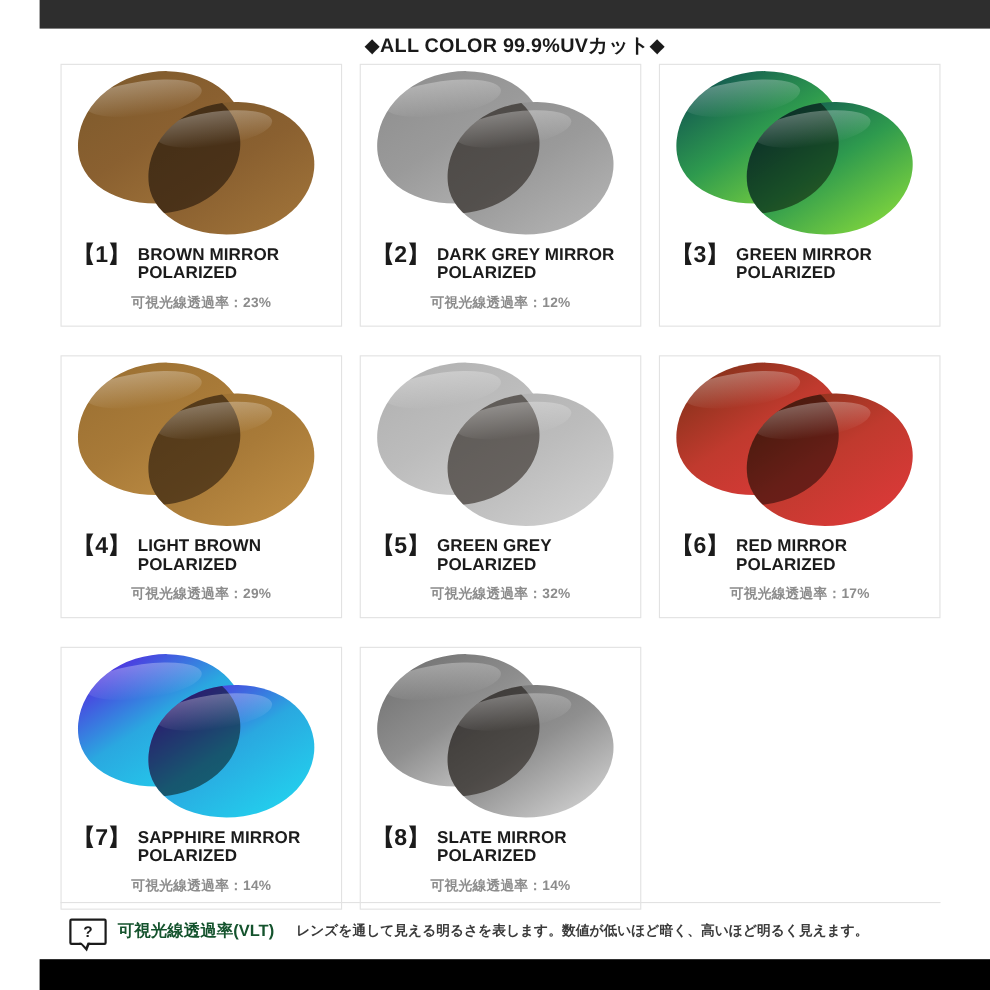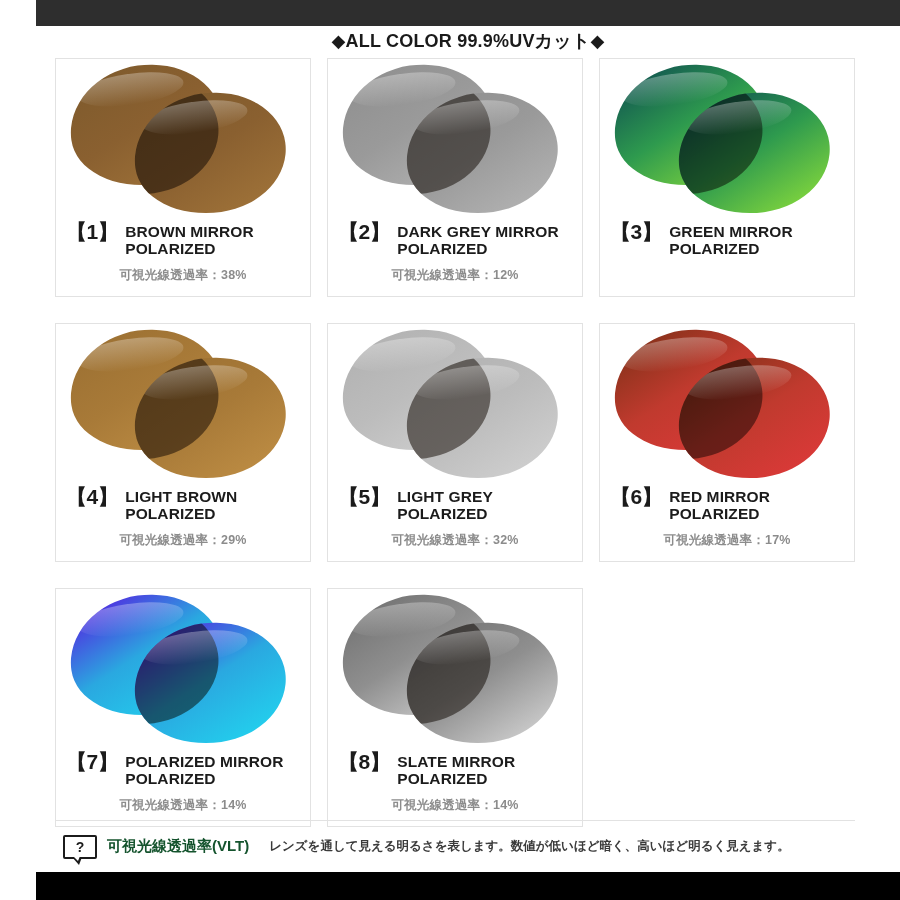--- a/index.html
+++ b/index.html
@@ -159,21 +159,21 @@
             <span class="gloss"></span>
           </div>
         </div>
         <div class="caption">
           <div class="num">【1】</div>
           <div class="names">
             <div class="name-line">BROWN MIRROR</div>
             <div class="name-line">POLARIZED</div>
           </div>
         </div>
-        <div class="vlt">可視光線透過率：38%</div>
+        <div class="vlt">可視光線透過率：23%</div>
       </div>
       <div class="card">
         <div class="lens-stage">
           <div class="lens back" style="background: linear-gradient(155deg, rgb(142, 142, 142) 0%, rgb(154, 154, 154) 48%, rgb(182, 182, 182) 100%);">
             <span class="gloss"></span>
           </div>
           <div class="lens front" style="background: linear-gradient(155deg, rgb(142, 142, 142) 0%, rgb(154, 154, 154) 48%, rgb(182, 182, 182) 100%); overflow: hidden;">
             <span class="ov"></span>
             <span class="gloss"></span>
           </div>
@@ -230,21 +230,21 @@
             <span class="gloss"></span>
           </div>
           <div class="lens front" style="background: linear-gradient(155deg, rgb(176, 176, 176) 0%, rgb(188, 188, 188) 48%, rgb(210, 210, 210) 100%); overflow: hidden;">
             <span class="ov"></span>
             <span class="gloss"></span>
           </div>
         </div>
         <div class="caption">
           <div class="num">【5】</div>
           <div class="names">
-            <div class="name-line">LIGHT GREY</div>
+            <div class="name-line">GREEN GREY</div>
             <div class="name-line">POLARIZED</div>
           </div>
         </div>
         <div class="vlt">可視光線透過率：32%</div>
       </div>
       <div class="card">
         <div class="lens-stage">
           <div class="lens back" style="background: linear-gradient(155deg, rgb(122, 48, 22) 0%, rgb(192, 58, 46) 48%, rgb(224, 57, 58) 100%);">
             <span class="gloss"></span>
           </div>
@@ -268,21 +268,21 @@
             <span class="gloss"></span>
           </div>
           <div class="lens front" style="background: linear-gradient(155deg, rgb(90, 16, 224) 0%, rgb(42, 168, 224) 48%, rgb(33, 216, 240) 100%); overflow: hidden;">
             <span class="ov"></span>
             <span class="gloss"></span>
           </div>
         </div>
         <div class="caption">
           <div class="num">【7】</div>
           <div class="names">
-            <div class="name-line">POLARIZED MIRROR</div>
+            <div class="name-line">SAPPHIRE MIRROR</div>
             <div class="name-line">POLARIZED</div>
           </div>
         </div>
         <div class="vlt">可視光線透過率：14%</div>
       </div>
       <div class="card">
         <div class="lens-stage">
           <div class="lens back" style="background: linear-gradient(155deg, rgb(110, 110, 110) 0%, rgb(143, 143, 143) 48%, rgb(216, 216, 216) 100%);">
             <span class="gloss"></span>
           </div>

